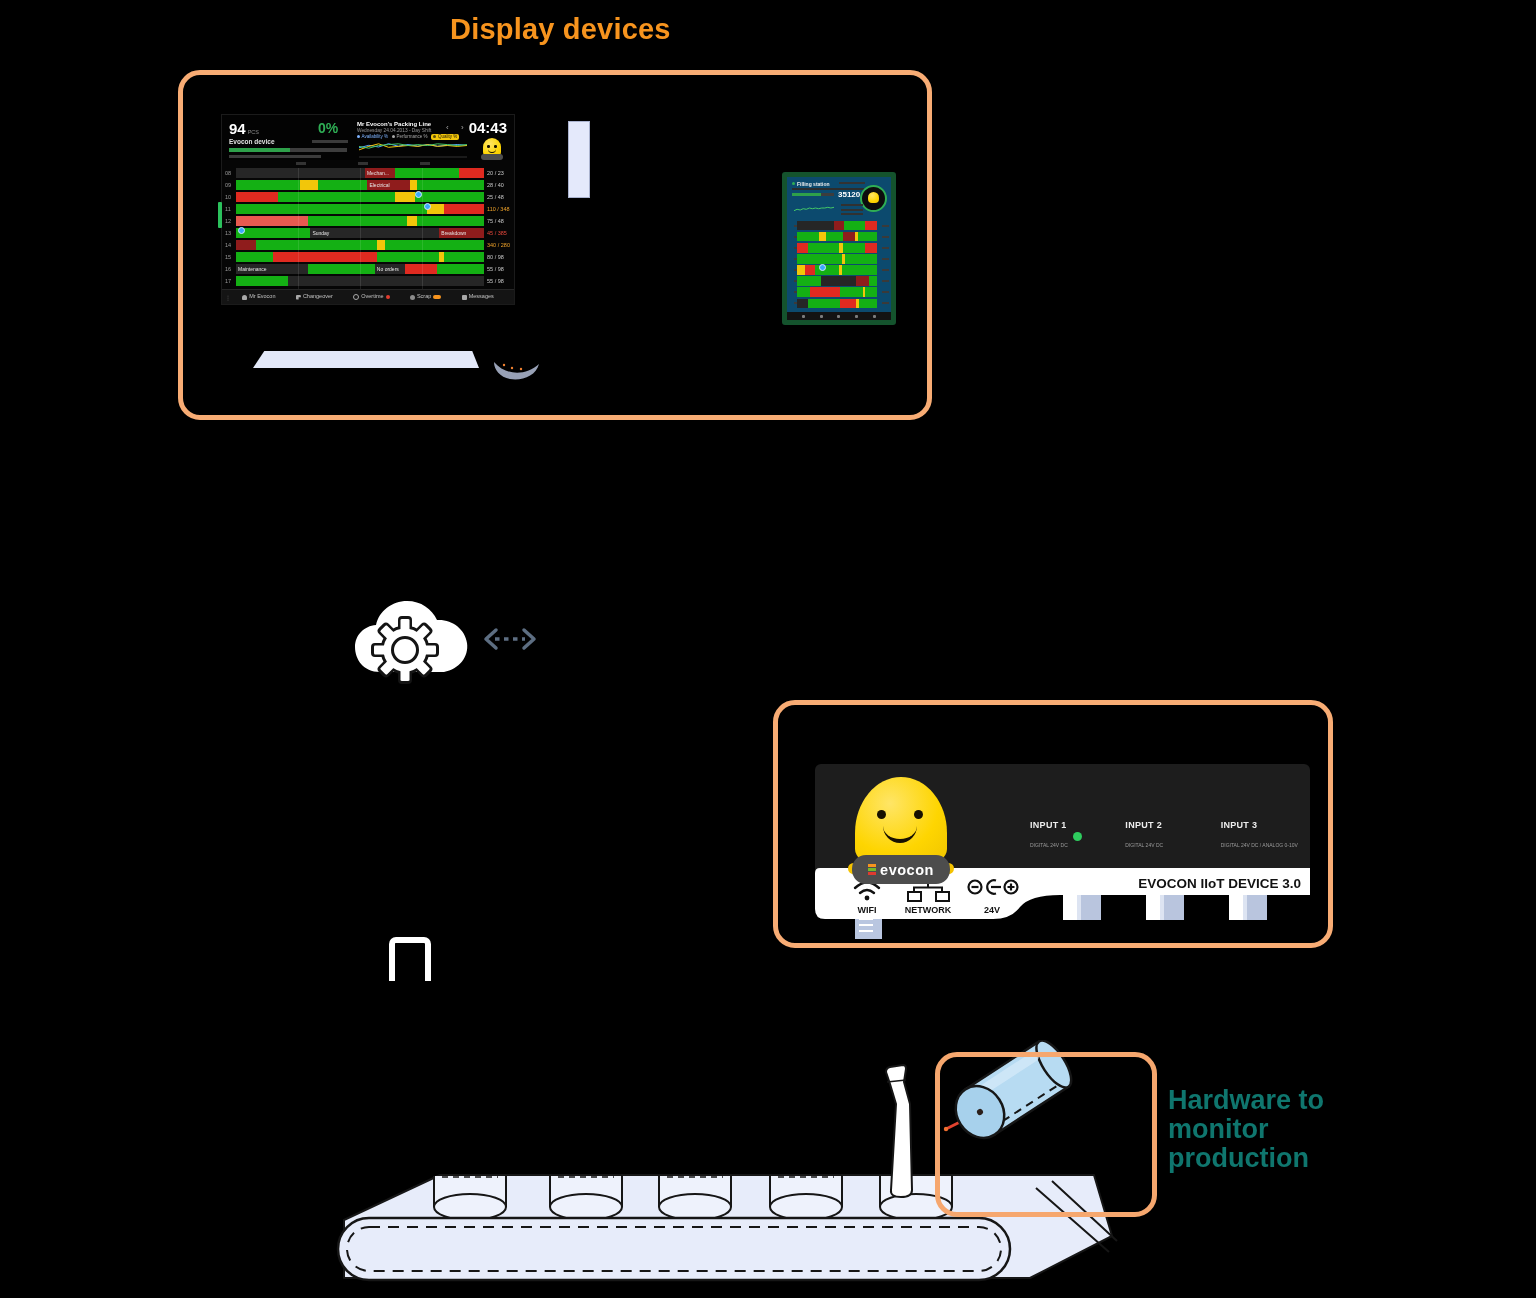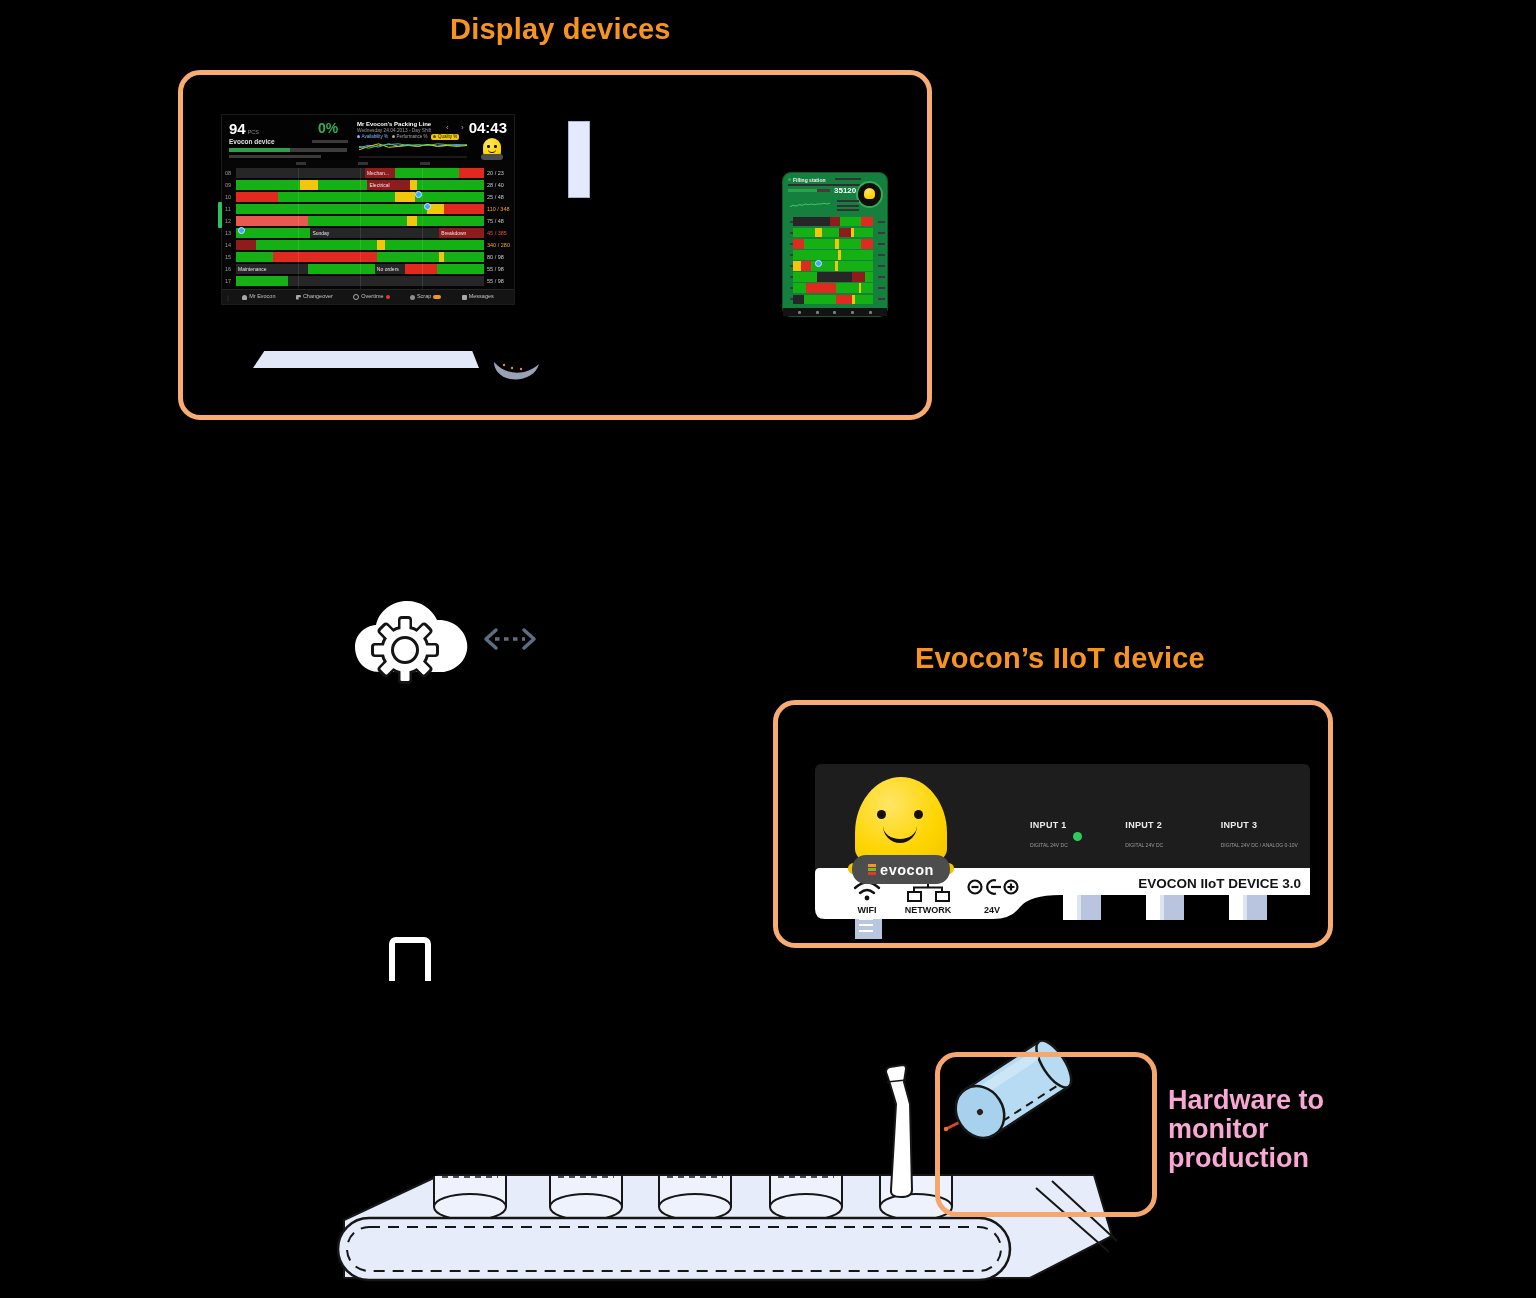--- a/index.html
+++ b/index.html
@@ -59,21 +59,21 @@
   .fic.changeover-icon{clip-path:polygon(0 0,100% 0,100% 55%,55% 55%,55% 100%,0 100%);}
   .fic.overtime-icon{background:transparent;border:1px solid #a8a8a8;border-radius:50%;width:4px;height:4px;}
   .fic.scrap-icon{border-radius:50%;background:#8d8d8d;}
   .bdg-red{width:4px;height:4px;background:#e23b2e;border-radius:50%;display:inline-block;}
   .bdg-orange{width:8px;height:4.5px;background:#f7941e;border-radius:2px;display:inline-block;}
 
   
   #screen-tab{left:218px;top:202px;width:4px;height:26px;background:#2bc15c;border-radius:1px;}
 
   
-  #tablet{left:782px;top:172px;width:104px;height:143px;background:#15803d;border:1px solid #14532d;border-radius:9px;}
+  #tablet{left:782px;top:172px;width:104px;height:143px;background:#0c4a6e;border:5px solid #14532d;border-radius:3px;}
   #t-dot{position:absolute;left:5px;top:5px;width:3px;height:3px;border-radius:50%;background:#2fae55;}
   #t-title{position:absolute;left:10px;top:3.5px;font-size:5px;font-weight:bold;color:#eee;white-space:nowrap;}
   #t-sub1{position:absolute;left:52px;top:5px;width:26px;height:2px;background:#333;}
   #t-row2{position:absolute;left:5px;top:11px;width:72px;height:2px;background:#2d2d2d;}
   #t-prog{position:absolute;left:5px;top:16px;width:42px;height:3px;background:#3d3d3d;}
   #t-prog i{display:block;height:100%;width:68%;background:#2ea04a;}
   #t-count{position:absolute;left:51px;top:13px;font-size:8px;font-weight:bold;color:#fff;}
   #t-gauge{position:absolute;right:4px;top:8px;width:23px;height:23px;border:2.5px solid #2fae55;border-radius:50%;background:#0d0d0d;}
   #t-gauge .dome{position:absolute;left:6px;top:5px;width:11px;height:11px;border-radius:5.5px 5.5px 4px 4px;
      background:radial-gradient(circle at 38% 30%,#ffe566,#fed501 60%,#efc400);}
@@ -118,21 +118,21 @@
   #dev-inputs{left:1030px;top:820px;width:286px;display:flex;z-index:2;}
   .dcol{flex:1;}
   .dcol .ilab{font-size:9px;font-weight:bold;color:#ededed;letter-spacing:.3px;}
   .dcol .led{height:12px;display:flex;align-items:center;justify-content:center;}
   .dcol .led i{width:9px;height:9px;border-radius:50%;background:#2ecc5e;}
   .dcol .isub{font-size:5px;color:#9b9b9b;white-space:nowrap;}
 
   
   #conveyor{left:330px;top:1040px;}
   #sensor-frame{left:935px;top:1052px;width:212px;height:155px;border:5px solid #f6a76e;border-radius:22px;z-index:5;pointer-events:none;}
-  #hw-label{left:1168px;top:1086px;width:190px;font-size:27px;line-height:1.07;font-weight:bold;color:#f9a8d4;}
+  #hw-label{left:1168px;top:1086px;width:190px;font-size:27px;line-height:1.07;font-weight:bold;color:#0f766e;}
   #bracket{left:389px;top:937px;width:42px;height:44px;border:6px solid #fff;border-bottom:none;border-radius:7px 7px 0 0;box-sizing:border-box;}
   svg{display:block;font-family:"Liberation Sans",sans-serif;}
 </style>
 </head>
 <body>
 
 <div id="stage">
 
   <div class="sec-title" style="left:450px;top:13px;">Display devices</div>
   <div class="obox" style="left:178px;top:70px;width:744px;height:340px;"></div>
@@ -522,21 +522,20 @@
       </g>
       <circle r="12.5" fill="#fff" stroke="#141414" stroke-width="3"></circle>
     </g>
   </svg>
   <svg class="abs" id="sync-arrow" width="64" height="26" viewBox="0 0 64 26">
     <path d="M17,13 H47" stroke="#5d6e82" stroke-width="3.5" stroke-dasharray="4.5 4.5" fill="none"></path>
     <path d="M18,4 L8,13 L18,22" fill="none" stroke="#5d6e82" stroke-width="3.5" stroke-linecap="round" stroke-linejoin="round"></path>
     <path d="M46,4 L56,13 L46,22" fill="none" stroke="#5d6e82" stroke-width="3.5" stroke-linecap="round" stroke-linejoin="round"></path>
   </svg>
 
-  <div class="sec-title" style="left:915px;top:642px;">Evocon’s IIoT device</div>
   <div class="obox" style="left:773px;top:700px;width:550px;height:238px;"></div>
 
   <div class="abs" id="dev-face"></div>
 
   <div class="abs conn" style="left:1063px;"></div>
   <div class="abs conn" style="left:1146px;"></div>
   <div class="abs conn" style="left:1229px;"></div>
   <div class="abs" id="usb">
       <i></i>
     </div>

